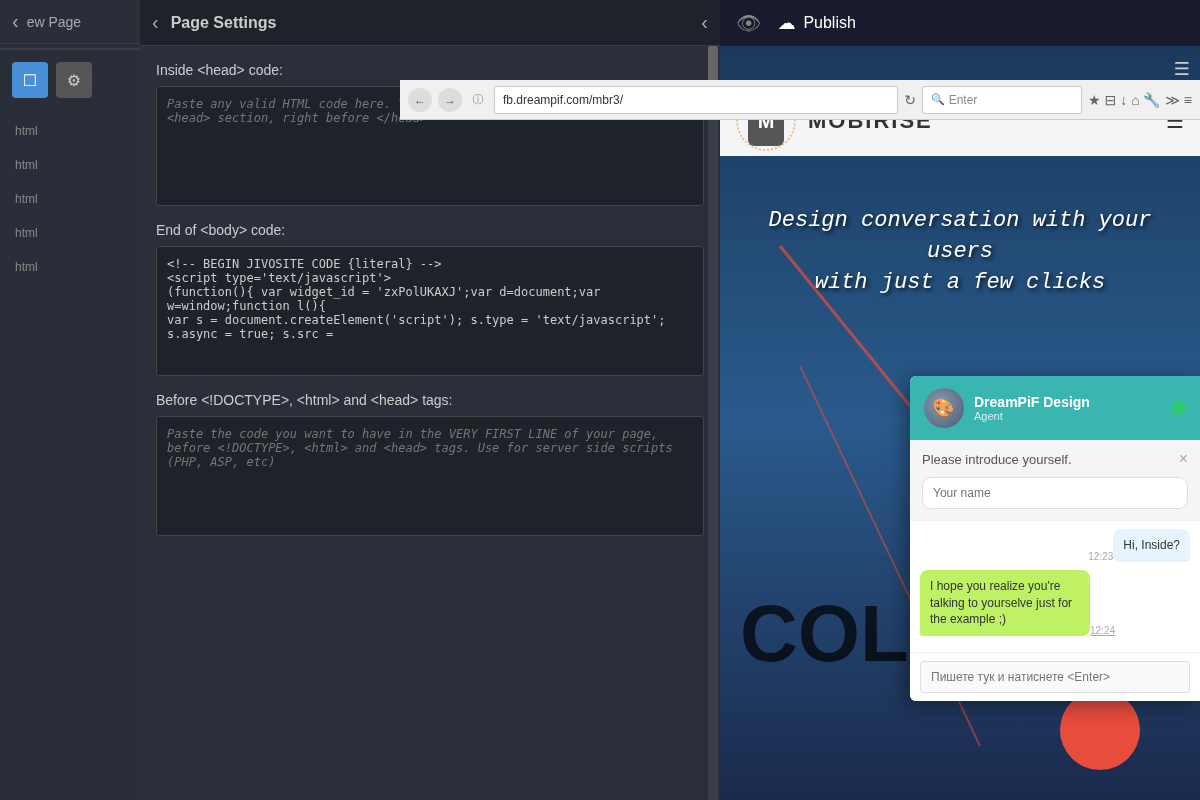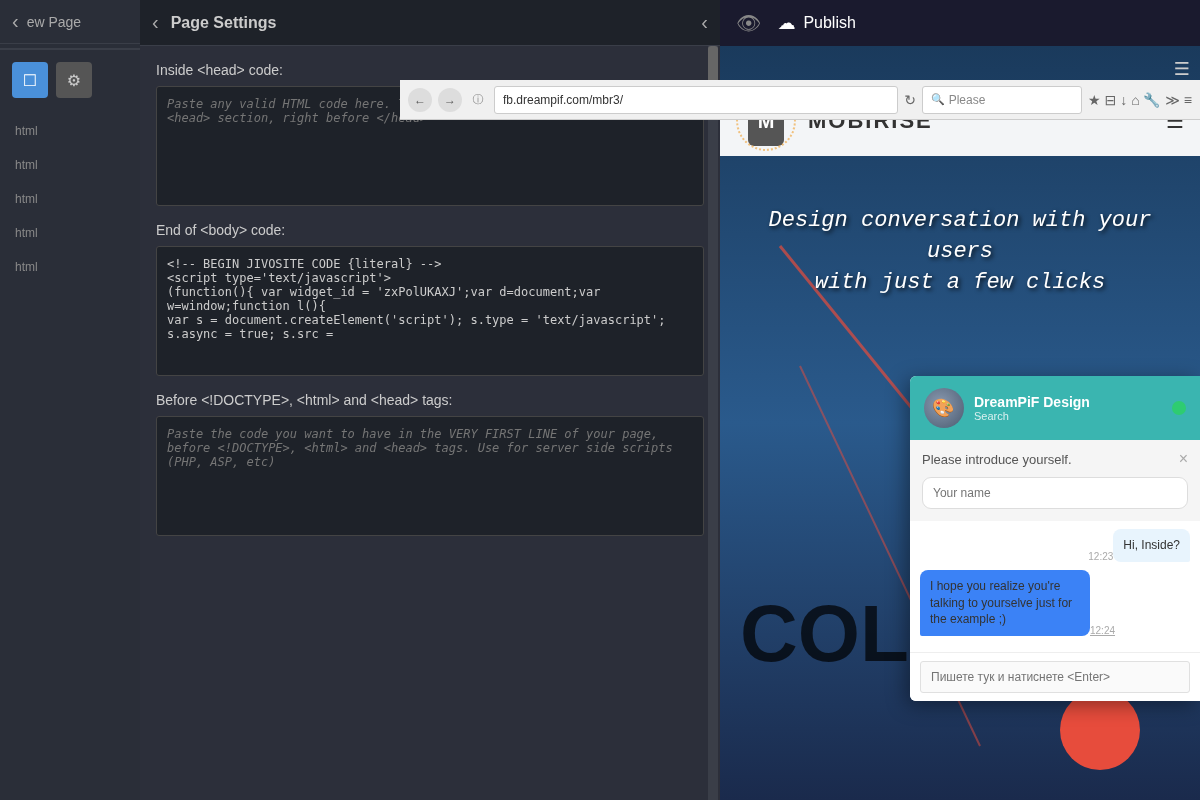--- a/index.html
+++ b/index.html
@@ -316,21 +316,21 @@
     .chat-time.left { margin-right: 6px; align-self: flex-end; text-decoration: underline; }
     .chat-time.right { margin-left: 6px; align-self: flex-end; }
     .chat-bubble {
       max-width: 170px;
       padding: 8px 10px;
       border-radius: 8px;
       font-size: 12px;
       line-height: 1.4;
     }
     .chat-bubble.outgoing { background: #e8f4fd; color: #333; border-radius: 8px 8px 2px 8px; }
-    .chat-bubble.incoming { background: #3b82f6; color: #333; border-radius: 8px 8px 8px 2px; }
+    .chat-bubble.incoming { background: #bef264; color: #333; border-radius: 8px 8px 8px 2px; }
     .chat-footer { padding: 8px 10px; background: white; border-top: 1px solid #eee; }
     .chat-type-input {
       width: 100%;
       border: 1px solid #e0e0e0;
       border-radius: 3px;
       padding: 8px 10px;
       font-size: 12px;
       color: #3b82f6;
       background: #fafafa;
     }
@@ -463,21 +463,21 @@
 <div class="browser-bar">
   <div class="browser-nav-btn">←</div>
   <div class="browser-nav-btn">→</div>
   <div class="browser-info-btn">ⓘ</div>
   <div class="browser-url-bar">
     <span>fb.dreampif.com/mbr3/</span>
   </div>
   <span class="browser-reload">↻</span>
   <div class="browser-search">
     <span style="font-size:11px;">🔍</span>
-    <span style="font-size:12px;color:#888;">Please</span>
+    <span style="font-size:12px;color:#888;">Enter</span>
   </div>
   <div class="browser-icons">
     <span class="browser-icon">★</span>
     <span class="browser-icon">⊟</span>
     <span class="browser-icon">↓</span>
     <span class="browser-icon">⌂</span>
     <span class="browser-icon" style="color:#e74c3c;">🔧</span>
     <span class="browser-icon">≫</span>
     <span class="browser-icon">≡</span>
   </div>
@@ -518,21 +518,21 @@
   <div class="chat-widget">
 
     <div class="chat-header">
       <div class="chat-avatar">
         <div class="chat-avatar-img">
           <span style="font-size:18px;">🎨</span>
         </div>
       </div>
       <div class="chat-header-info">
         <div class="chat-header-name">DreamPiF Design</div>
-        <div class="chat-header-status">Search</div>
+        <div class="chat-header-status">Agent</div>
       </div>
       <div class="chat-green-dot"></div>
     </div>
 
     <div class="chat-body">
       <div style="display:flex;justify-content:space-between;align-items:flex-start;">
         <span class="chat-intro">Please introduce yourself.</span>
         <span class="chat-close-intro">×</span>
       </div>
       <input class="chat-input" type="text" placeholder="Your name" style="">

